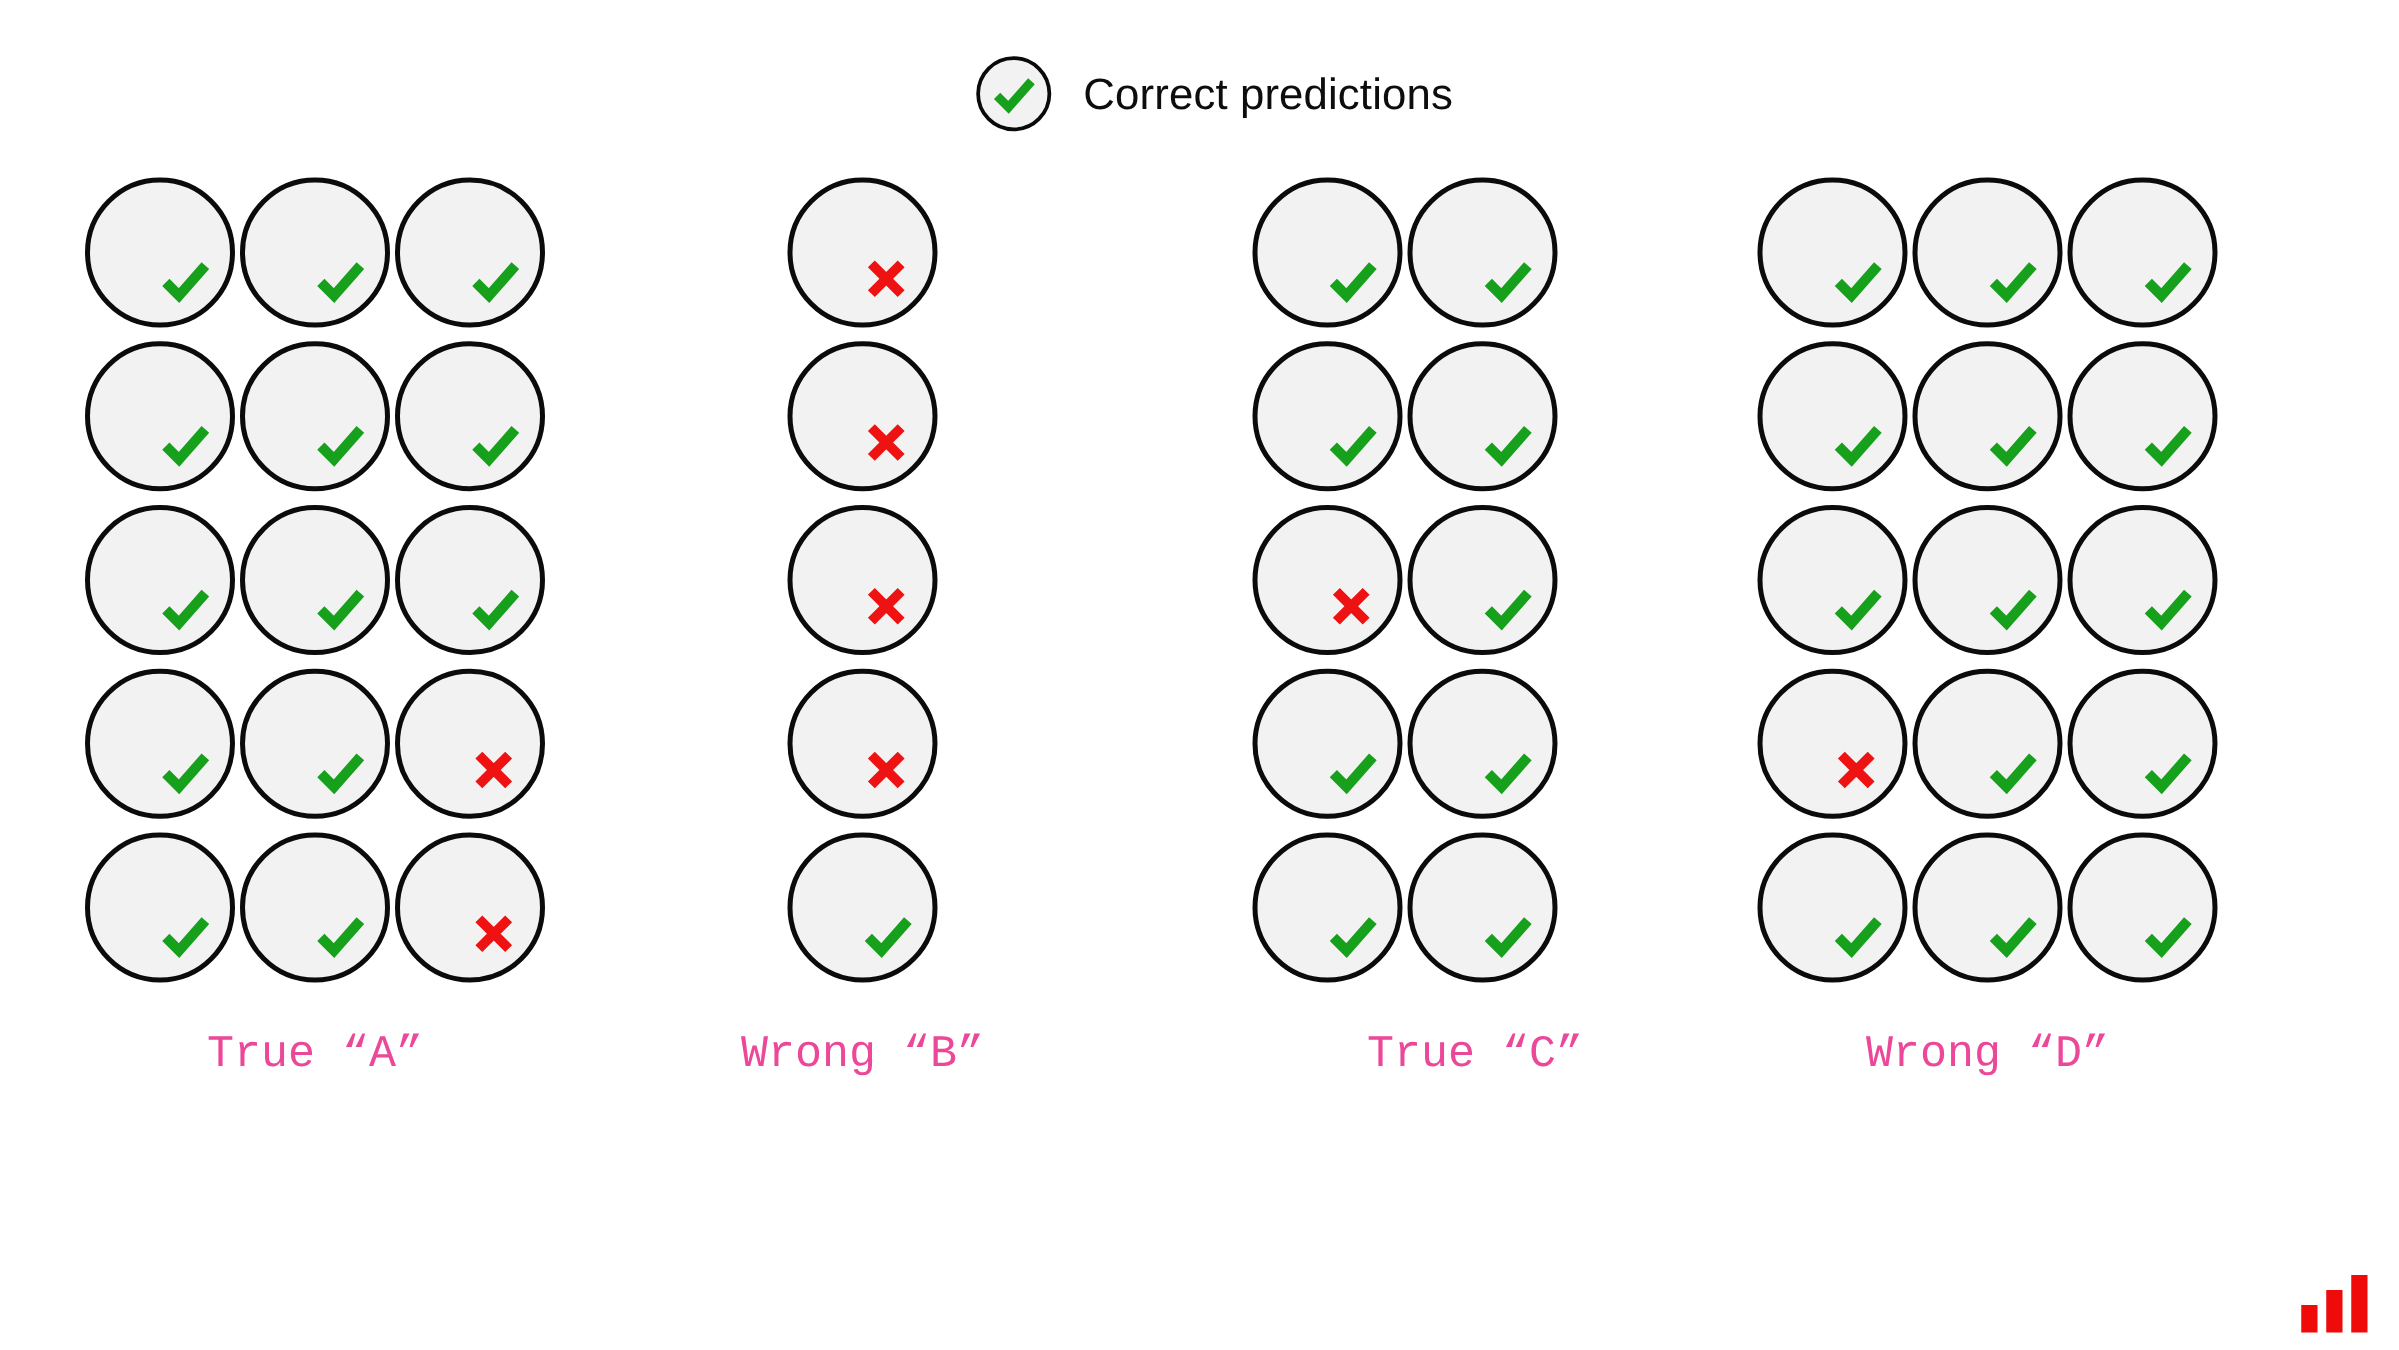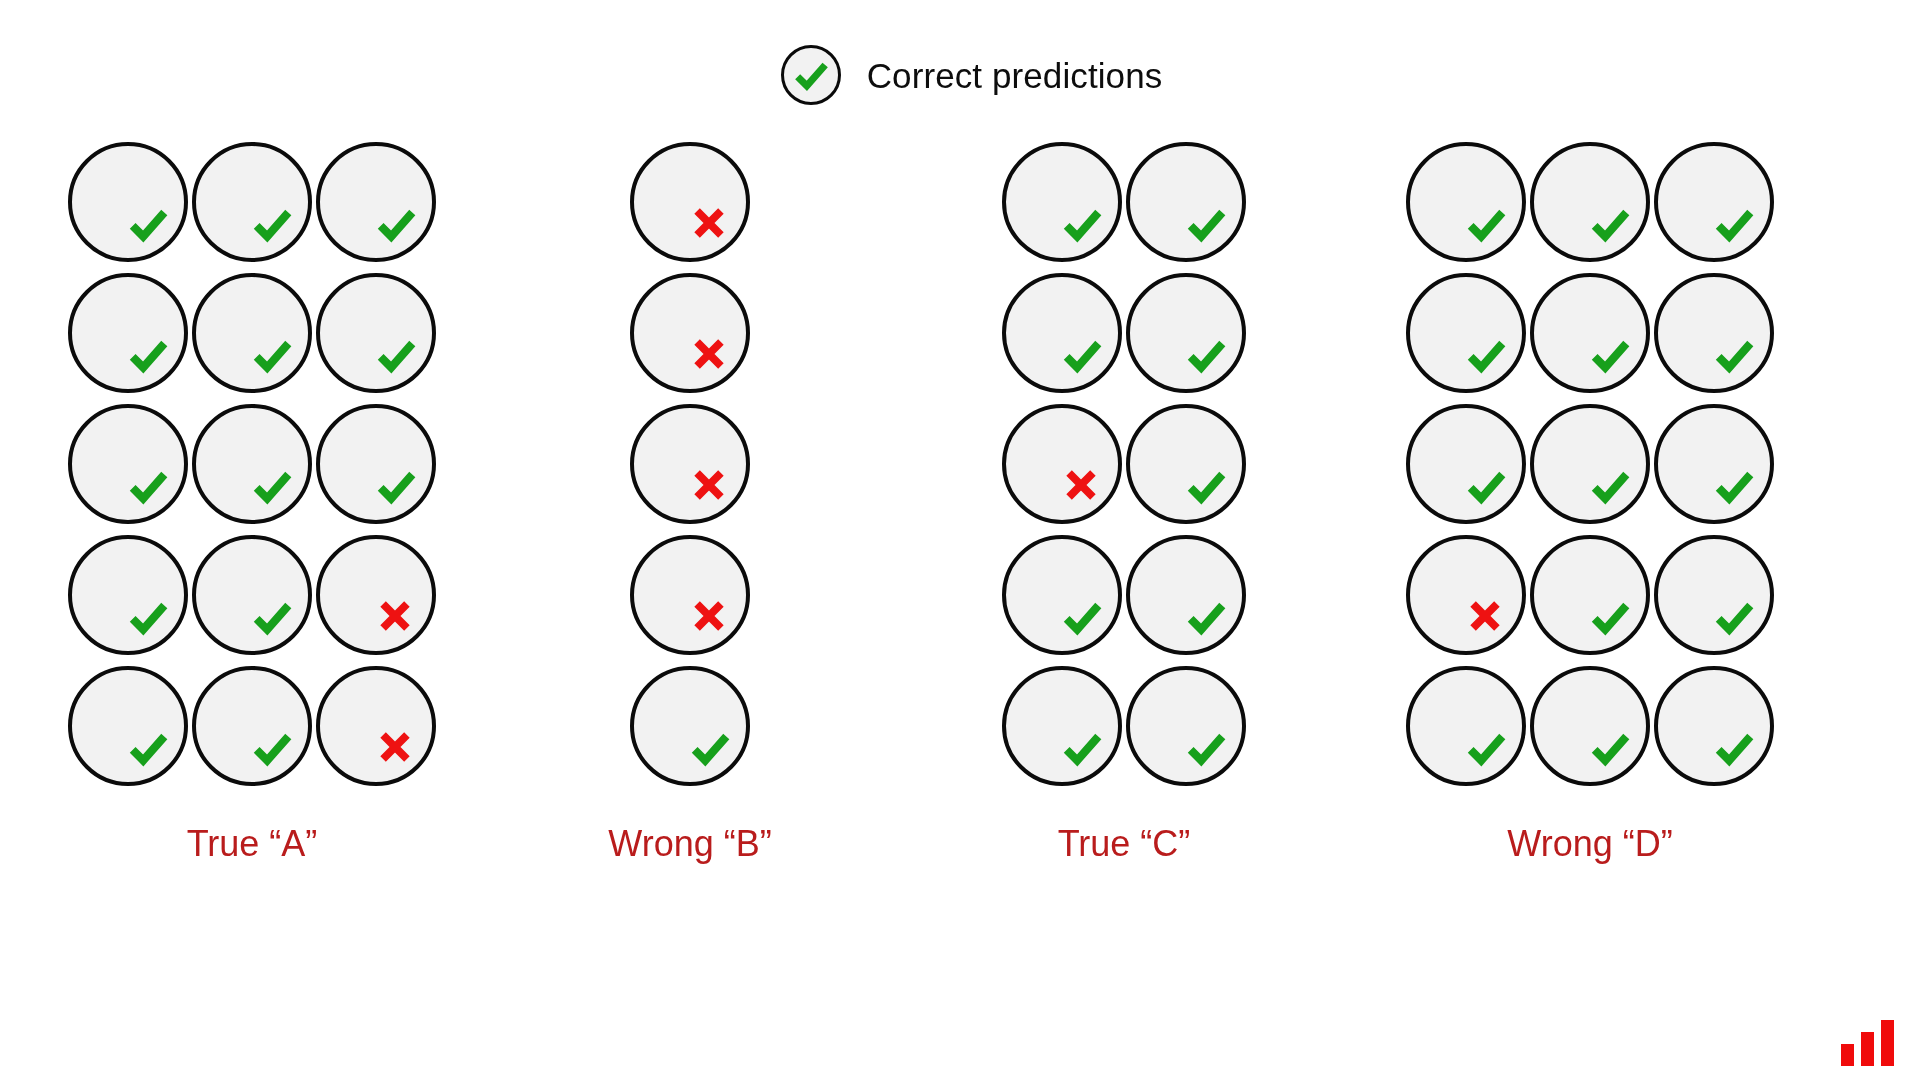--- a/index.html
+++ b/index.html
@@ -98,24 +98,25 @@
     width: 46px;
     height: 46px;
     display: block;
   }
 
   
   .caption {
     position: absolute;
     top: 826px;
     font-size: 36px;
-    color: #b91c1c;
+    color: #ec4899;
     text-align: center;
     white-space: nowrap;
     line-height: 1;
+    font-family: Liberation Mono, monospace;
   }
 
   
   .corner-logo {
     position: absolute;
     right: 22px;
     bottom: 14px;
     width: 56px;
     height: 48px;
     display: flex;
@@ -477,21 +478,21 @@
                 </svg></span>
             </div>
           </div>
         </div>
       </div>
     </div>
 
   <div id="captions-root">
       <div class="caption" style="left: 66px; width: 372px;">True “A”</div>
       <div class="caption" style="left: 566px; width: 248px;">Wrong “B”</div>
-      <div class="caption" style="left: 1000px; width: 248px;">True “C”</div>
+      <div class="caption" style="left: 1056px; width: 248px;">True “C”</div>
       <div class="caption" style="left: 1404px; width: 372px;">Wrong “D”</div>
     </div>
 
   <div class="corner-logo">
     <i></i>
     <i></i>
     <i></i>
   </div>
 
 </div>

